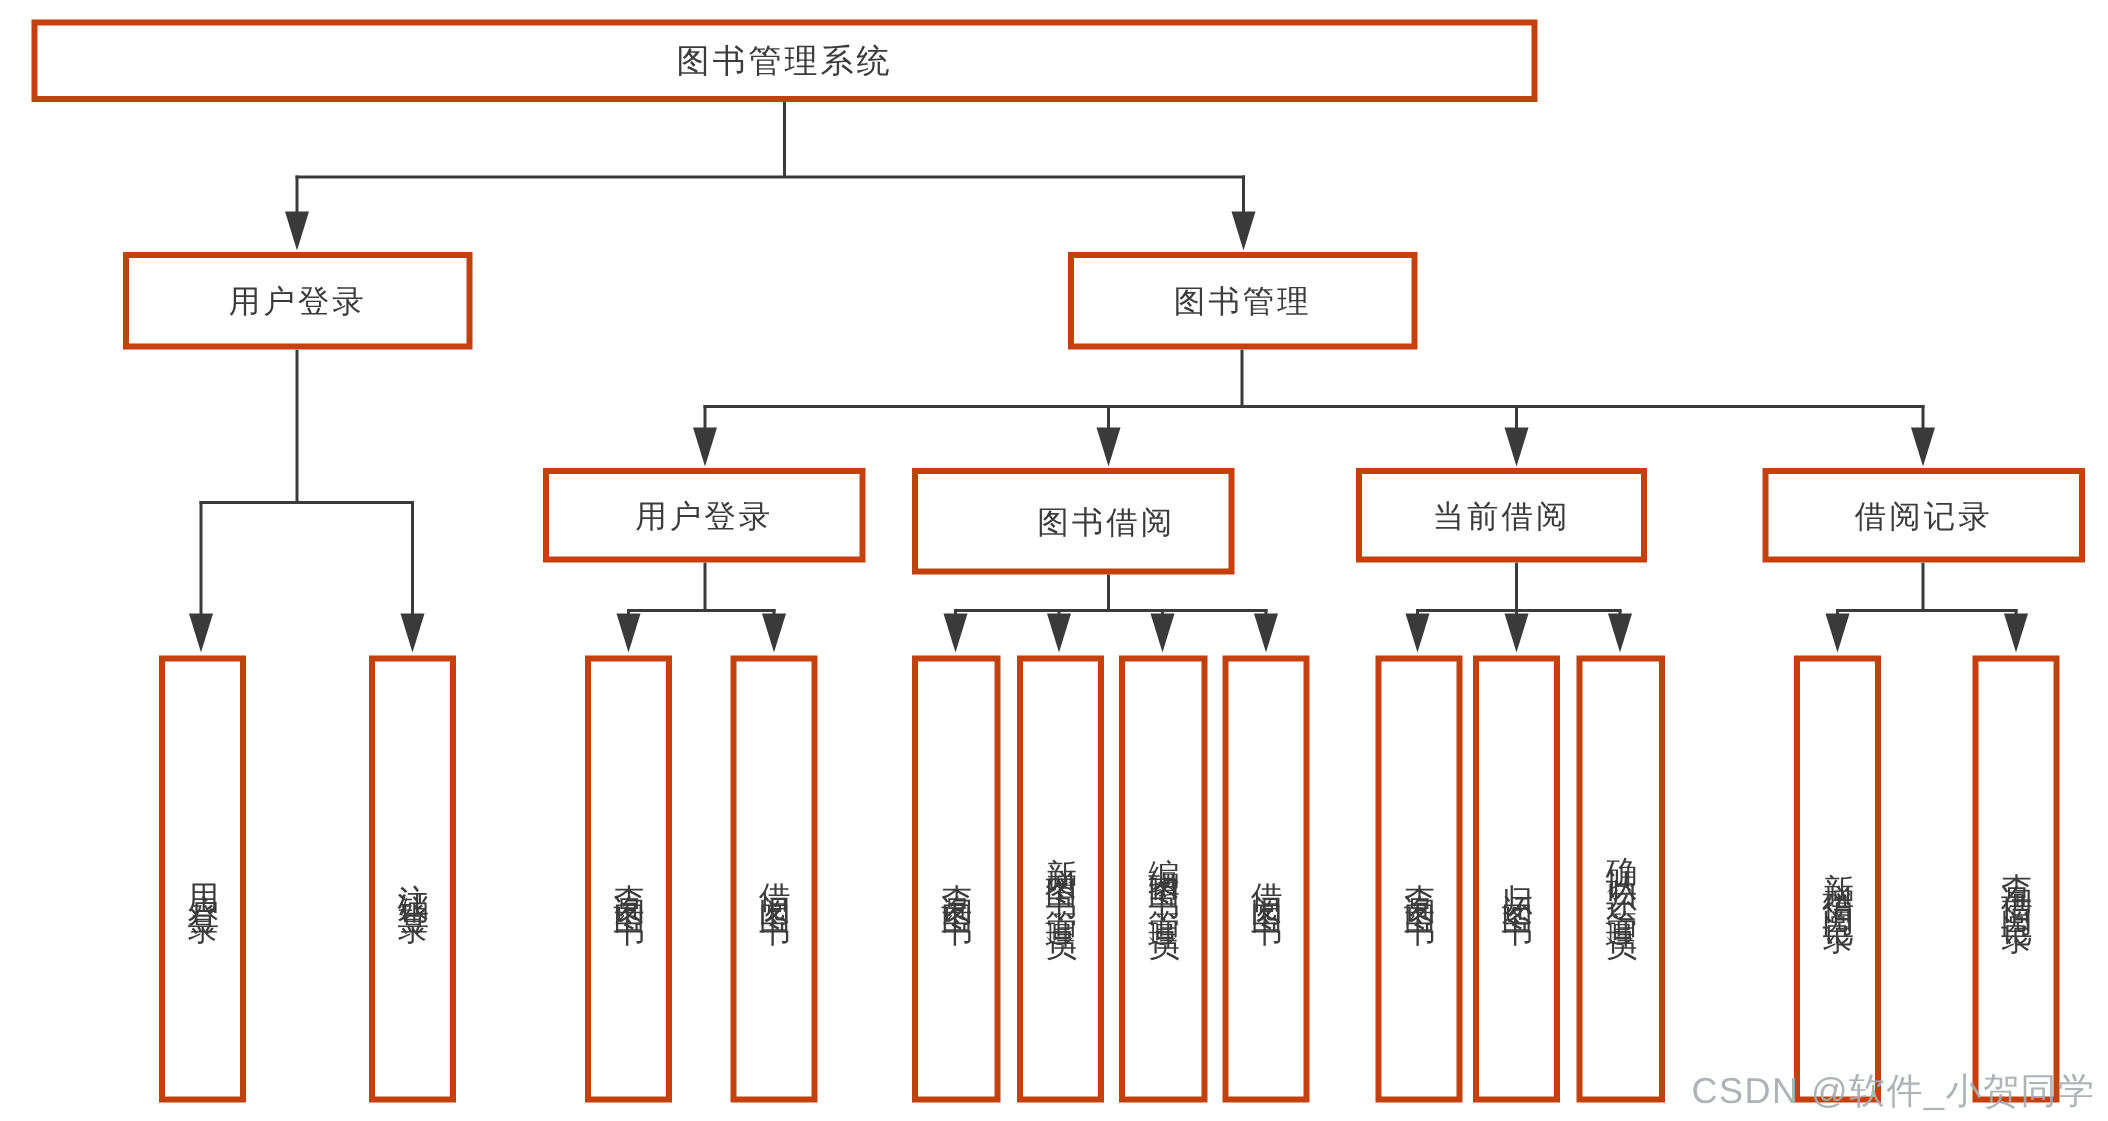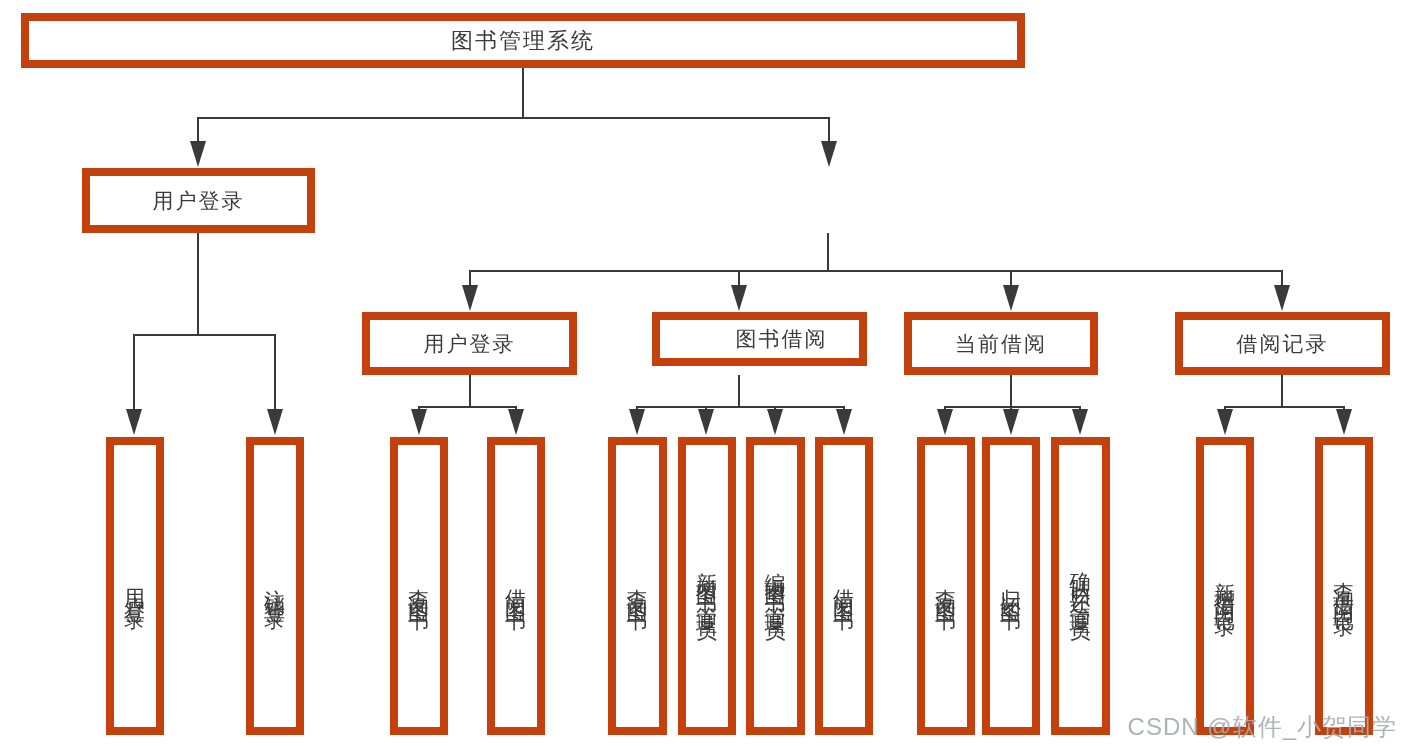--- a/index.html
+++ b/index.html
@@ -12,21 +12,21 @@
     position: relative;
     width: 1405px;
     height: 747px;
     background: #ffffff;
     overflow: hidden;
     color: #3b3b3b;
   }
   .box {
     position: absolute;
     background: #ffffff;
-    border: 8px solid #c2410c;
+    border: 4px solid #c2410c;
     box-sizing: border-box;
     display: flex;
     align-items: center;
     justify-content: center;
     color: #3b3b3b;
   }
   .hbox span {
     font-size: 21px;
     letter-spacing: 2px;
     white-space: nowrap;
@@ -126,25 +126,28 @@
   <div class="line" style="left:1343px; top:406px; width:2px; height:7px;"></div>
   <div class="arrow" style="left:1336px; top:409px;"></div>
 
   <div class="box hbox rootbox" style="left:21px; top:13px; width:1004px; height:55px;">
     <span>图书管理系统</span>
   </div>
 
   <div class="box hbox" style="left:82px; top:168px; width:233px; height:65px;">
     <span>用户登录</span>
   </div>
+  <div class="box hbox" style="left:712px; top:168px; width:233px; height:65px;">
+    <span>图书管理</span>
+  </div>
 
   <div class="box hbox" style="left:362px; top:312px; width:215px; height:63px;">
     <span>用户登录</span>
   </div>
-  <div class="box hbox" style="left:652px; top:312px; width:215px; height:54px;padding-left:44px;">
+  <div class="box hbox" style="left:608px; top:312px; width:215px; height:71px;padding-left:44px;">
     <span>图书借阅</span>
   </div>
   <div class="box hbox" style="left:904px; top:312px; width:194px; height:63px;">
     <span>当前借阅</span>
   </div>
   <div class="box hbox" style="left:1175px; top:312px; width:215px; height:63px;">
     <span>借阅记录</span>
   </div>
 
   <div class="box leaf" style="left:106px; top:437px; width:58px; height:298px;">

